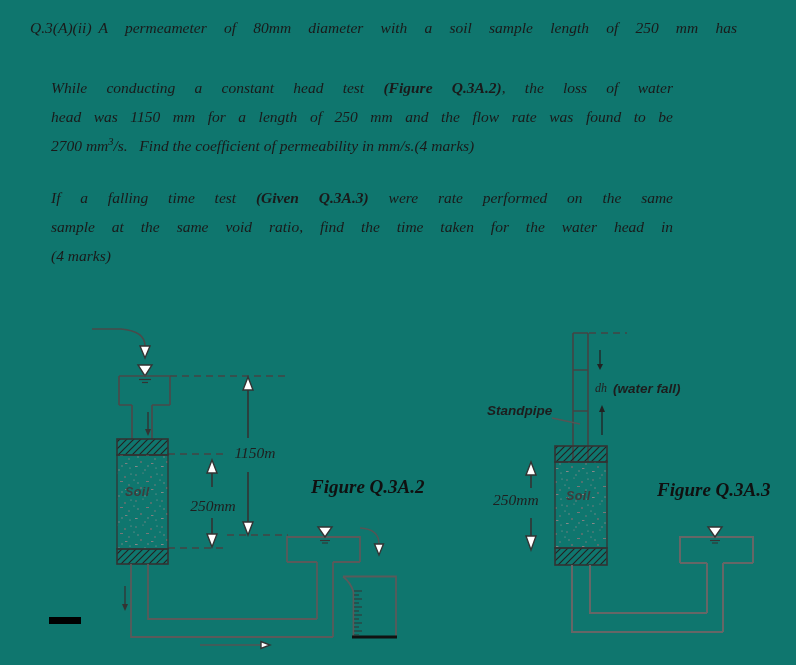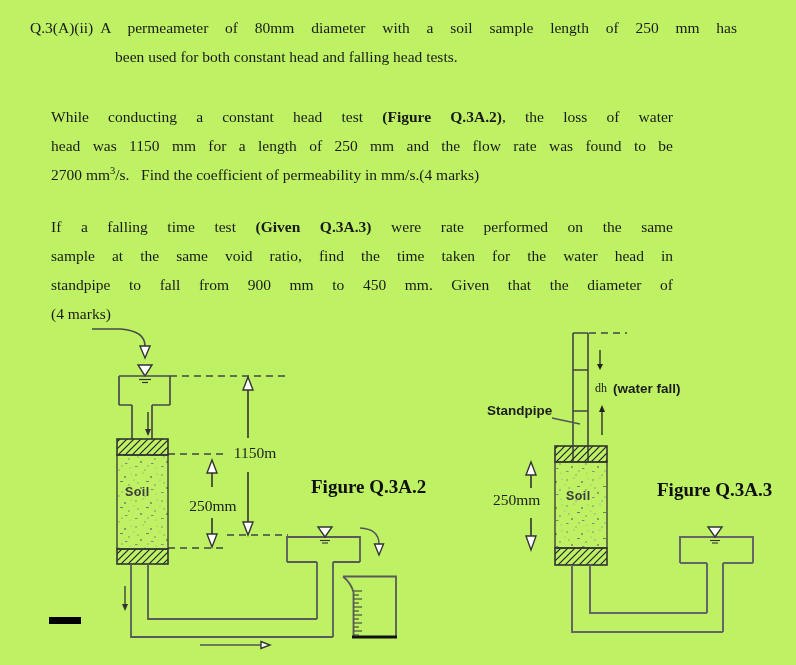--- a/index.html
+++ b/index.html
@@ -1,17 +1,17 @@
 <!DOCTYPE html>
 <html><head>
 <meta charset="utf-8">
 <style>
   html,body{margin:0;padding:0;background:#fff;}
-  .page{position:relative;width:796px;height:665px;background:#bef264;overflow:hidden;
-        font-family:"Liberation Serif",serif;color:#1a1a1a;}
+  .page{position:relative;width:796px;height:665px;background:#0f766e;overflow:hidden;
+        font-family:"Liberation Serif",serif;color:#1a1a1a;font-style:italic;}
   .doc{padding-top:13px;}
   .line{line-height:29px;font-size:15.5px;white-space:normal;}
   .jl{text-align:justify;text-align-last:justify;}
   .p1l1{margin-left:30px;width:707px;}
   .p1l2{margin-left:115px;width:622px;}
   .para{margin-left:51px;width:622px;}
   .p2{margin-top:31px;}
   .p3{margin-top:23px;}
   .bd{font-weight:bold;}
   .qlabel{margin-right:7px;}
@@ -34,35 +34,33 @@
   .dim{stroke:#333;stroke-width:1.6;fill:none;}
   .otri{fill:#fff;stroke:#333;stroke-width:1.4;}
 </style>
 </head>
 <body>
 
 <div class="page">
 
   <div class="doc">
     <div class="line jl p1l1"><span class="qlabel">Q.3(A)(ii)</span><span>A permeameter of 80mm diameter with a soil sample length of 250 mm has</span></div>
-    <div class="line p1l2"><span>been used for both constant head and falling head tests.</span></div>
 
     <div class="para p2">
       <div class="line jl"><span>While conducting a constant head test </span><span class="bd">(Figure Q.3A.2)</span><span>, the loss of water</span></div>
       <div class="line jl"><span>head was 1150 mm for a length of 250 mm and the flow rate was found to be</span></div>
       <div class="line lsplit">
           <span><span>2700 mm</span><span class="supch">3</span><span>/s.&nbsp;&nbsp;&nbsp;Find the coefficient of permeability in mm/s.</span></span>
           <span>(4 marks)</span>
         </div>
     </div>
 
     <div class="para p3">
       <div class="line jl"><span>If a falling time test </span><span class="bd">(Given Q.3A.3)</span><span> were rate performed on the same</span></div>
       <div class="line jl"><span>sample at the same void ratio, find the time taken for the water head in</span></div>
-      <div class="line jl"><span>standpipe to fall from 900 mm to 450 mm. Given that the diameter of</span></div>
       <div class="line lsplit">
           <span>(4 marks)</span>
         </div>
     </div>
   </div>
 
   <svg class="figsvg fig2" width="405" height="350" viewBox="0 0 405 350">
     <defs>
       <pattern id="hat2" width="7" height="7" patternUnits="userSpaceOnUse">
         <path d="M0 7 L7 0 M-1.75 1.75 L1.75 -1.75 M5.25 8.75 L8.75 5.25" stroke="#222" stroke-width="1.2"></path>

